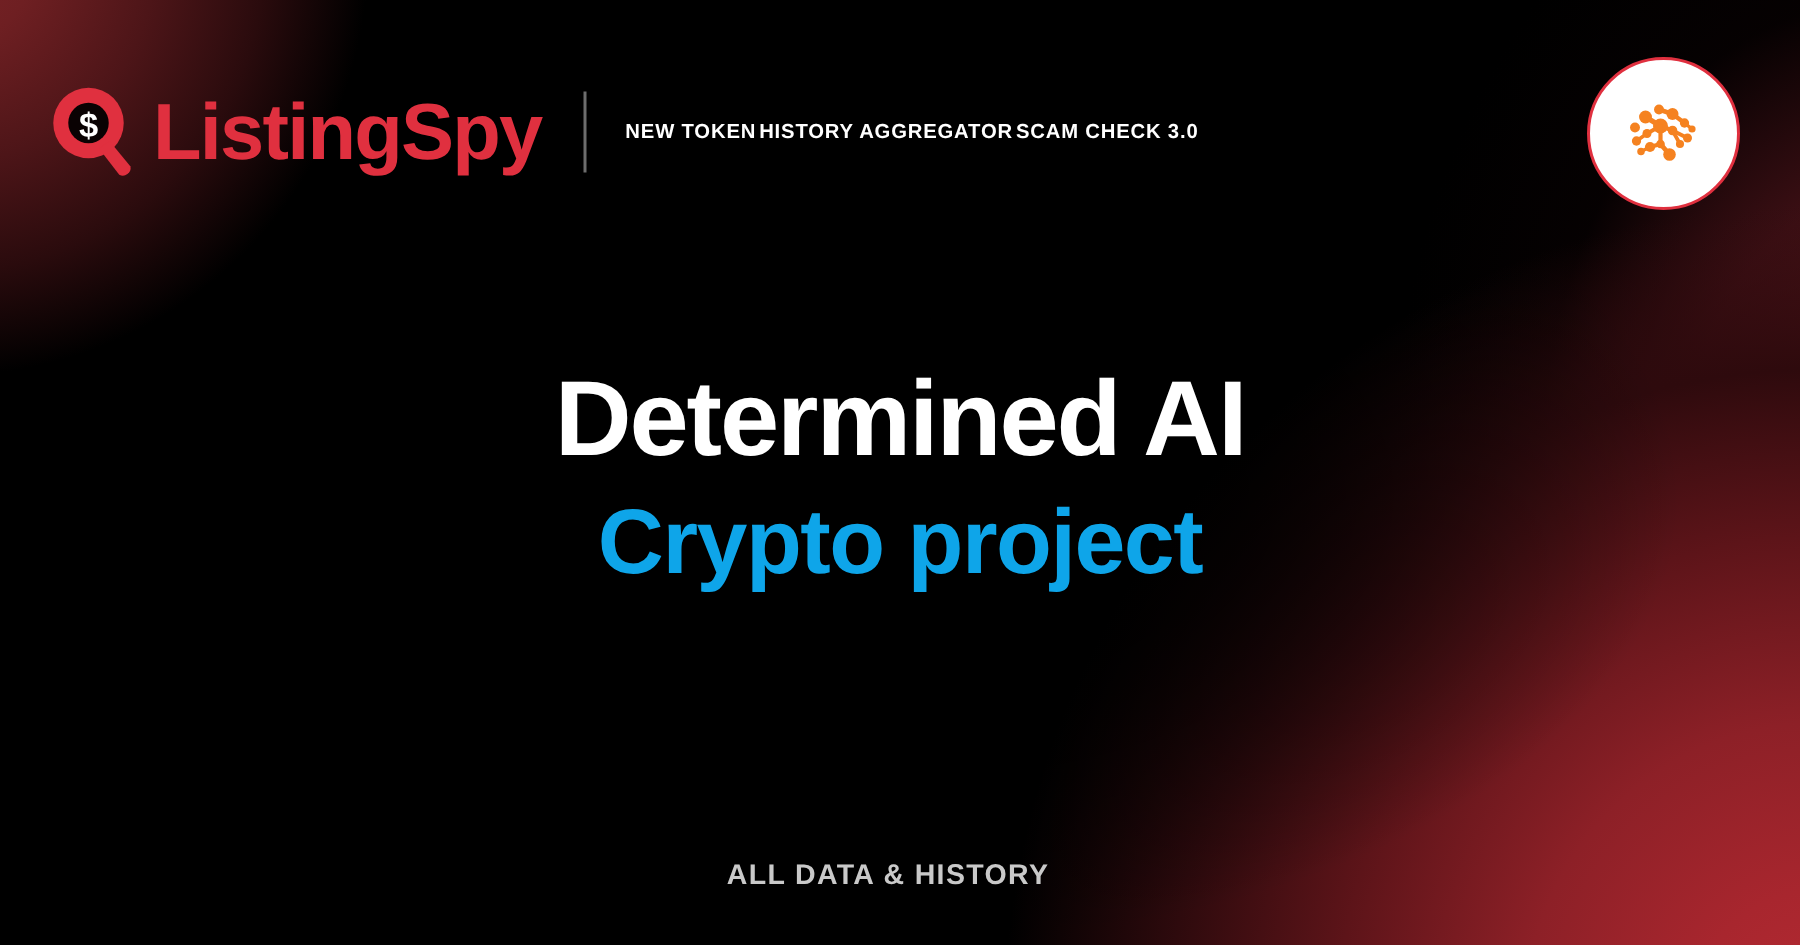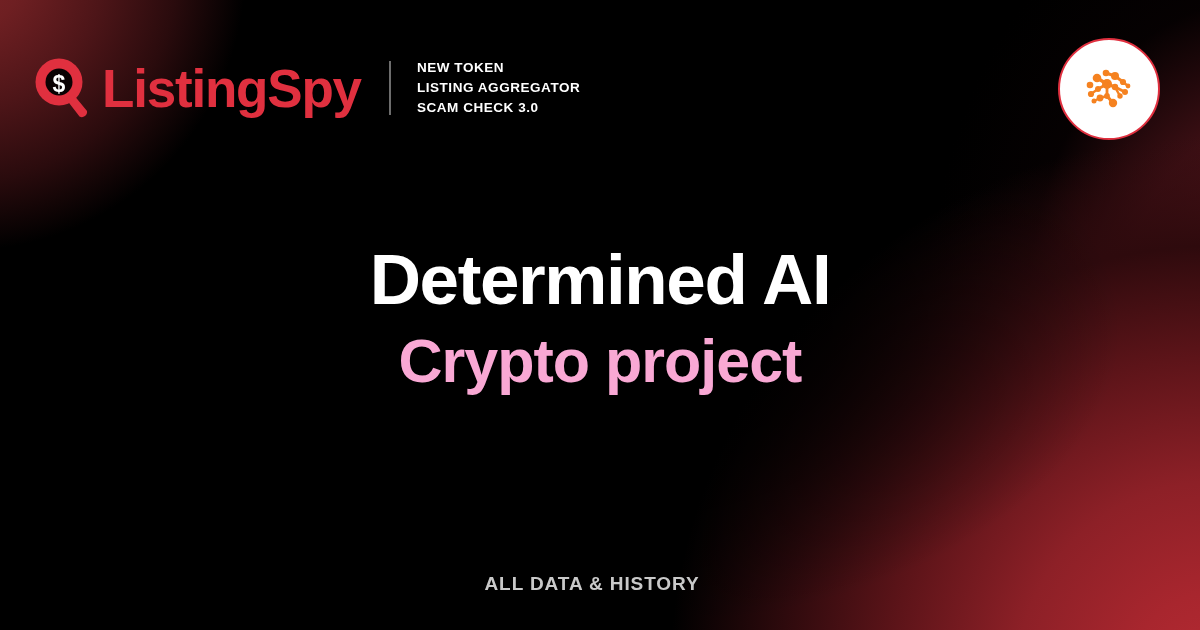--- a/index.html
+++ b/index.html
@@ -85,21 +85,21 @@
   }
   #header-divider {
     width: 2px;
     height: 54px;
     background: #6d6d6d;
     margin: 0 26px 0 28px;
     flex: 0 0 auto;
   }
   #tagline {
     display: flex;
-    flex-direction: column;
+    flex-direction: row;
     justify-content: center;
     gap: 2px;
   }
   .tagline-line {
     font-size: 13.5px;
     font-weight: bold;
     color: #ffffff;
     letter-spacing: 0.55px;
     line-height: 1.32;
     white-space: nowrap;
@@ -137,21 +137,21 @@
     font-size: 71px;
     font-weight: bold;
     color: #ffffff;
     letter-spacing: -1.4px;
     line-height: 1.04;
     margin: 0;
   }
   #project-subtitle {
     font-size: 61px;
     font-weight: bold;
-    color: #f9a8d4;
+    color: #0ea5e9;
     letter-spacing: -1px;
     line-height: 1.06;
     margin: 12px 0 0 0;
   }
 
   
   #footer-note {
     position: absolute;
     left: 0;
     right: 16px;
@@ -184,21 +184,21 @@
           <text x="25" y="34.5" text-anchor="middle" font-family="'Liberation Sans', sans-serif" font-size="23" font-weight="bold" fill="#ffffff">$</text>
         </svg>
       </span>
       <span id="brand-name">ListingSpy</span>
     </div>
 
     <div id="header-divider"></div>
 
     <div id="tagline">
       <div class="tagline-line">NEW TOKEN</div>
-      <div class="tagline-line">LISTING AGGREGATOR</div>
+      <div class="tagline-line">HISTORY AGGREGATOR</div>
       <div class="tagline-line">SCAM CHECK 3.0</div>
     </div>
 
   </div>
 
   <div id="project-badge">
     <span id="project-logo-icon">
       <svg viewBox="0 0 54 48" width="54" height="48" aria-hidden="true">
         <g fill="#f58220">
           <circle cx="8" cy="20" r="3.3"></circle>

